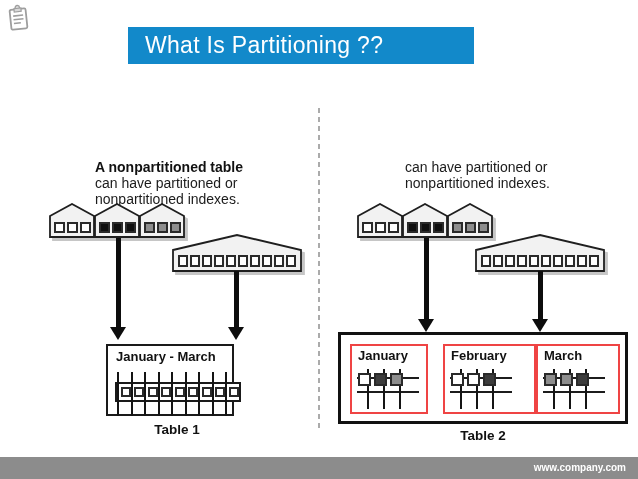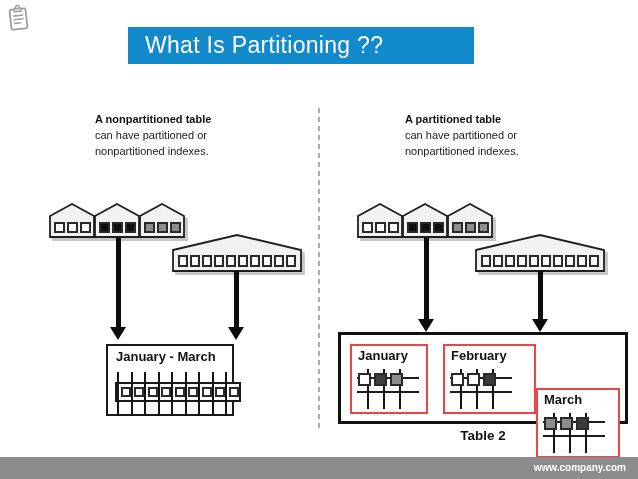--- a/index.html
+++ b/index.html
@@ -17,21 +17,21 @@
   
   .footer-bar{position:absolute;left:0;top:457px;width:638px;height:22px;background:#8C8C8C;}
   .footer-text{position:absolute;right:12px;top:0;height:22px;line-height:22px;
                color:#ffffff;font-size:10px;font-weight:bold;}
 
   
   .divider{position:absolute;left:318px;top:108px;width:2px;height:324px;
            background:repeating-linear-gradient(to bottom,#ababab 0 5px,transparent 5px 9px);}
 
   
-  .desc{position:absolute;width:220px;font-size:11px;line-height:16px;color:#1b1b1b;}
+  .desc{position:absolute;width:220px;font-size:14px;line-height:16px;color:#1b1b1b;margin-top:48px;}
   .desc .b{font-weight:bold;color:#111;}
   .desc-left{left:95px;top:111px;}
   .desc-right{left:405px;top:111px;}
 
   
   .houses-row{position:absolute;display:flex;}
   .houses-left{left:49px;top:203px;}
   .houses-right{left:357px;top:203px;}
   .house{position:relative;width:46px;height:35px;margin-right:-1px;}
   .house svg{position:absolute;left:0;top:0;filter:drop-shadow(3px 3px 0 #c6c6c6);}
@@ -70,21 +70,21 @@
   .caption1{left:106px;top:422px;width:142px;}
   .caption2{left:338px;top:428px;width:290px;}
 
   
   .table2{position:absolute;left:338px;top:332px;width:290px;height:92px;
           border:3px solid #111;background:#fff;box-sizing:border-box;}
   .part-box{position:absolute;top:9px;height:70px;border:2px solid #ef4444;
             background:#fff;box-sizing:border-box;}
   .part-jan{left:9px;width:78px;}
   .part-feb{left:102px;width:93px;}
-  .part-mar{left:195px;width:84px;margin-top:44px;}
+  .part-mar{left:195px;width:84px;}
   .part-label{position:absolute;left:6px;top:2px;font-size:13px;font-weight:bold;color:#111;}
   .mini{position:absolute;left:5px;top:23px;width:62px;height:40px;}
   .mini .hline{position:absolute;left:0;width:100%;height:2px;background:#1c1c1c;}
   .mini .h1{top:8px;} .mini .h2{top:22px;}
   .mini-cells{position:absolute;left:0;top:0;display:flex;}
   .mini-cells .sq{position:relative;width:16px;height:40px;display:inline-block;}
   .mini-cells .sq::before{content:"";position:absolute;left:10px;top:0;width:2px;height:40px;background:#141414;}
   .mini-cells .sq::after{content:"";position:absolute;left:1px;top:4px;width:9px;height:9px;
                          border:2px solid #2a2a2a;background:var(--fill,#fff);}
 </style>
@@ -108,21 +108,20 @@
 
   <div class="divider"></div>
 
   <div class="desc desc-left">
     <div class="b">A nonpartitioned table</div>
     <div>can have partitioned or</div>
     <div>nonpartitioned indexes.</div>
   </div>
 
   <div class="desc desc-right">
-    <div class="b">A partitioned table</div>
     <div>can have partitioned or</div>
     <div>nonpartitioned indexes.</div>
   </div>
 
   <div class="houses-row houses-left">
     <div class="house">
       <svg width="46" height="35" viewBox="0 0 46 35">
           <polygon points="1,13 23,1 45,13 45,34 1,34" fill="#f2f2f2" stroke="#1f1f1f" stroke-width="1.8"></polygon>
         </svg>
       <div class="house-squares">
@@ -241,20 +240,21 @@
           <span class="sq sq-white"></span>
           <span class="sq sq-white"></span>
           <span class="sq sq-white"></span>
           <span class="sq sq-white"></span>
           <span class="sq sq-white"></span>
           <span class="sq sq-white"></span>
           <span class="sq sq-white"></span>
         </div>
     </div>
   </div>
+  <div class="caption caption1">Table 1</div>
 
   <div class="table2">
     <div class="part-box part-jan">
       <div class="part-label">January</div>
       <div class="mini">
         <div class="hline h1"></div>
         <div class="hline h2"></div>
         <div class="mini-cells">
             <span class="sq sq-white"></span>
             <span class="sq sq-dark"></span>

